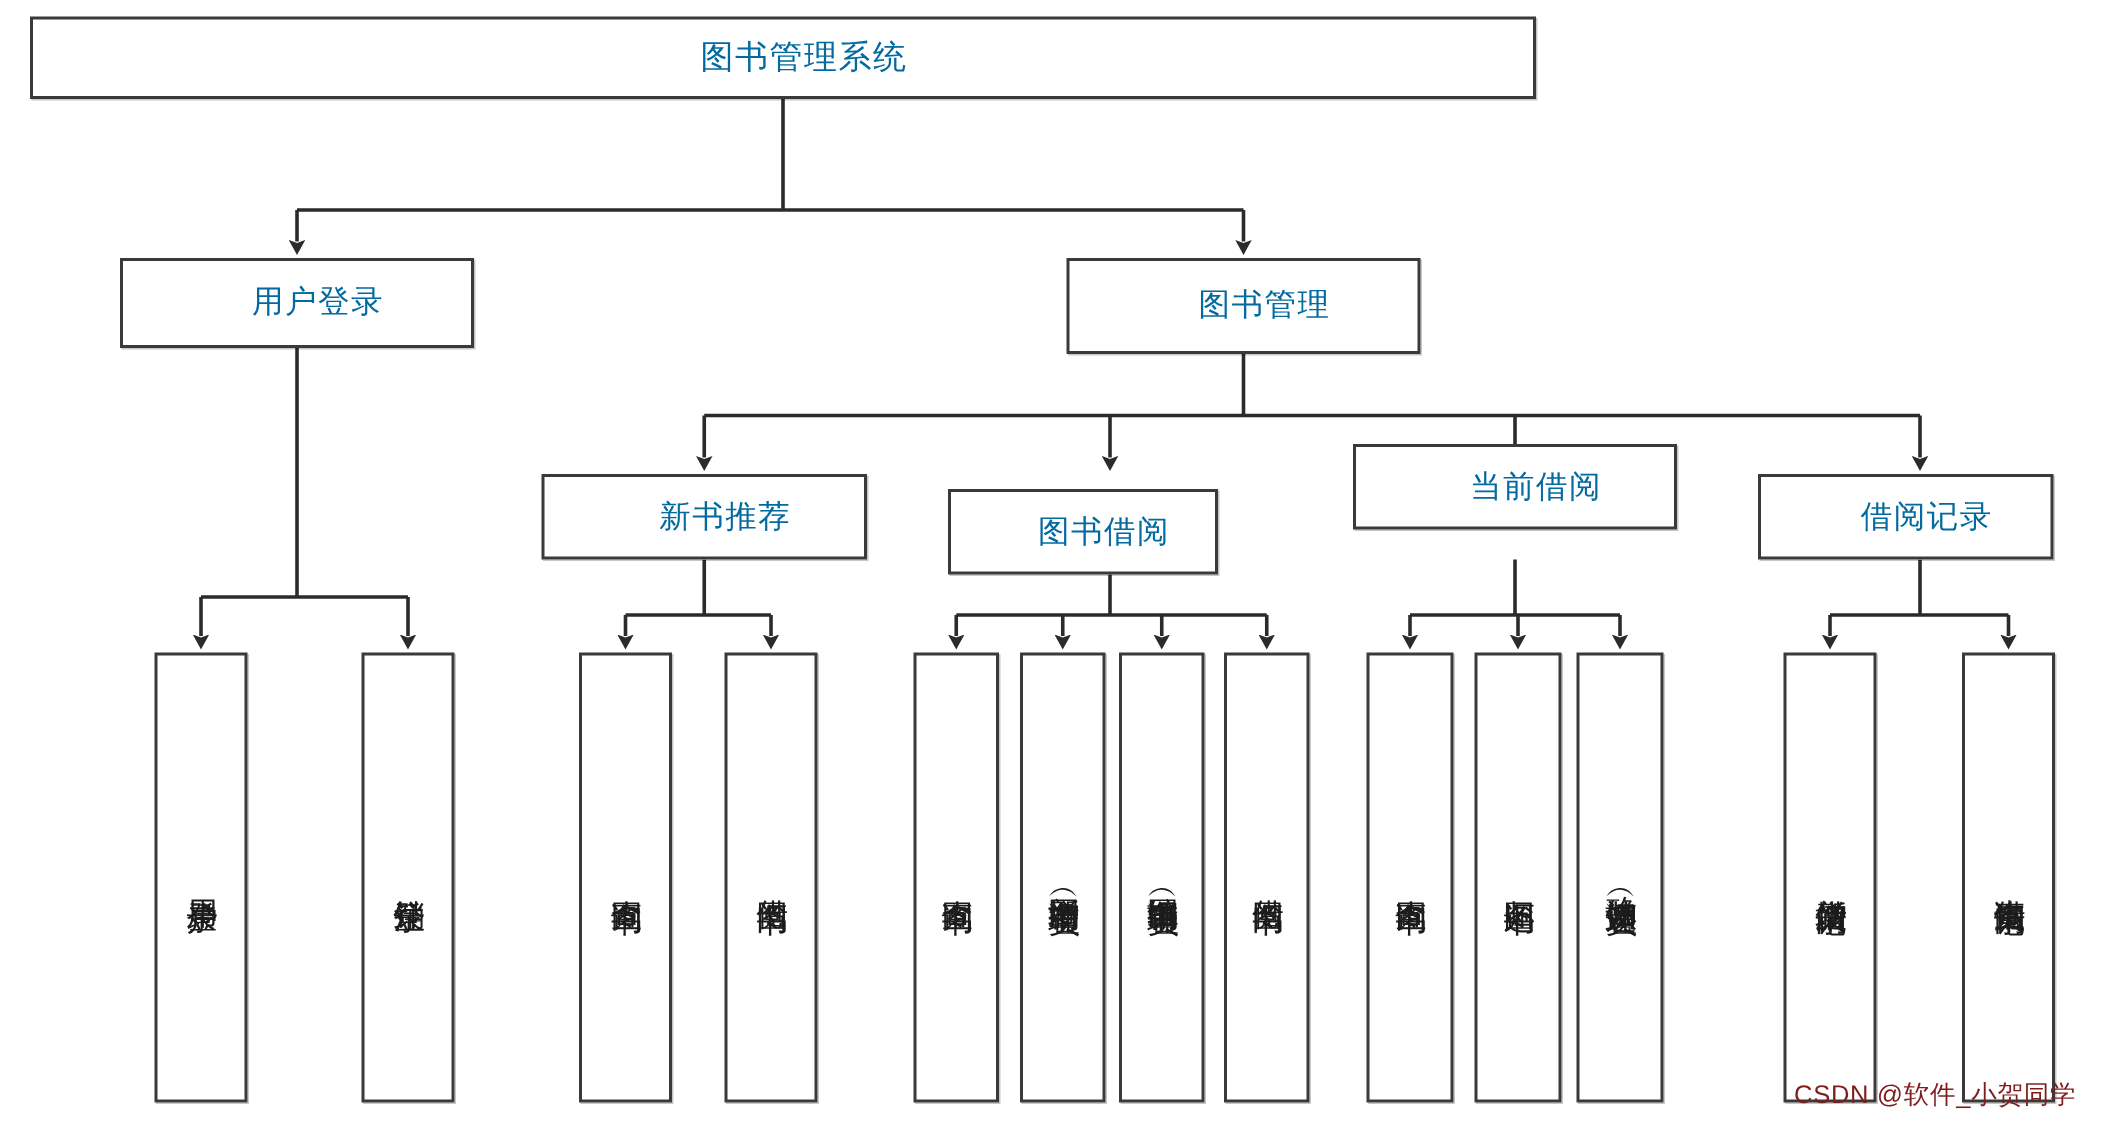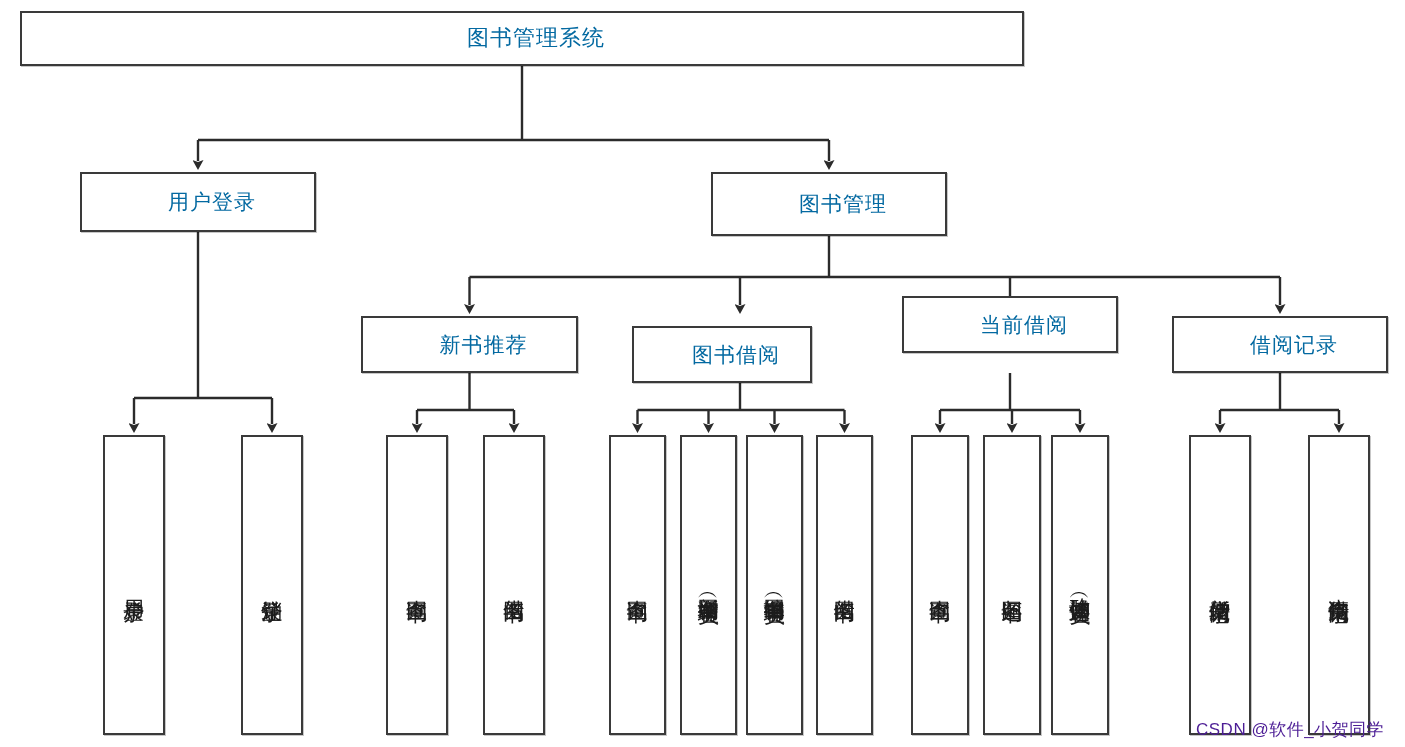--- a/index.html
+++ b/index.html
@@ -58,21 +58,21 @@
     writing-mode: vertical-rl;
     text-orientation: upright;
     -webkit-writing-mode: vertical-rl;
     white-space: nowrap;
     overflow: hidden;
   }
   .root-box .node-label-h { font-size: 22px; }
   .watermark {
     position: absolute;
     font-size: 17px;
-    color: #4c1d95;
+    color: #7f1d1d;
     white-space: nowrap;
     letter-spacing: 0.5px;
     pointer-events: none;
   }
 </style>
 </head>
 <body>
 
 <div id="diagram-root">
 
@@ -131,21 +131,21 @@
       </div>
       <div class="node-box" style="left: 361px; top: 316px; width: 217px; height: 57px;">
         <div class="node-label-h">新书推荐</div>
       </div>
       <div class="node-box" style="left: 632px; top: 316px; width: 180px; height: 57px; margin-top: 10px;">
         <div class="node-label-h">图书借阅</div>
       </div>
       <div class="node-box" style="left: 902px; top: 296px; width: 216px; height: 57px;">
         <div class="node-label-h">当前借阅</div>
       </div>
-      <div class="node-box" style="left: 1172px; top: 316px; width: 216px; height: 57px;">
+      <div class="node-box" style="left: 1172px; top: 316px; width: 197px; height: 57px;">
         <div class="node-label-h">借阅记录</div>
       </div>
       <div class="node-box" style="left: 103px; top: 435px; width: 62px; height: 300px;">
         <div class="node-label-v">用户登录</div>
       </div>
       <div class="node-box" style="left: 241px; top: 435px; width: 62px; height: 300px;">
         <div class="node-label-v">注销登录</div>
       </div>
       <div class="node-box" style="left: 386px; top: 435px; width: 62px; height: 300px;">
         <div class="node-label-v">查询图书</div>

